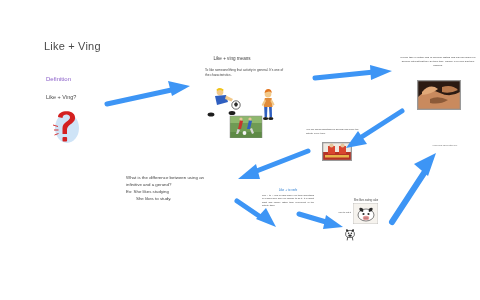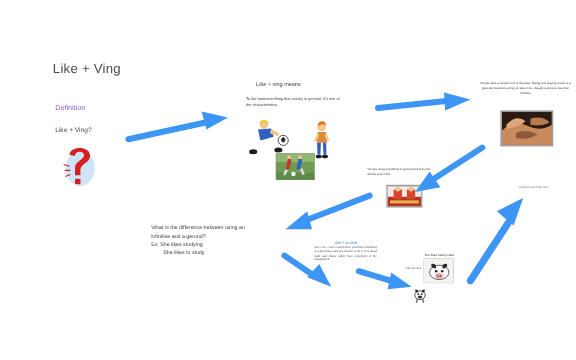--- a/index.html
+++ b/index.html
@@ -12,21 +12,20 @@
     height: 300px;
     position: relative;
     overflow: hidden;
     font-family: "Liberation Sans", sans-serif;
     color: #3a3a3a;
   }
   #canvas {
     position: absolute;
     inset: 0;
     background: #ffffff;
-    margin-top: 12px;
   }
   .node { position: absolute; }
 
   
   #title {
     left: 44px; top: 40px;
     font-size: 11px;
     color: #4a4a4a;
     letter-spacing: 0.2px;
     white-space: nowrap;

